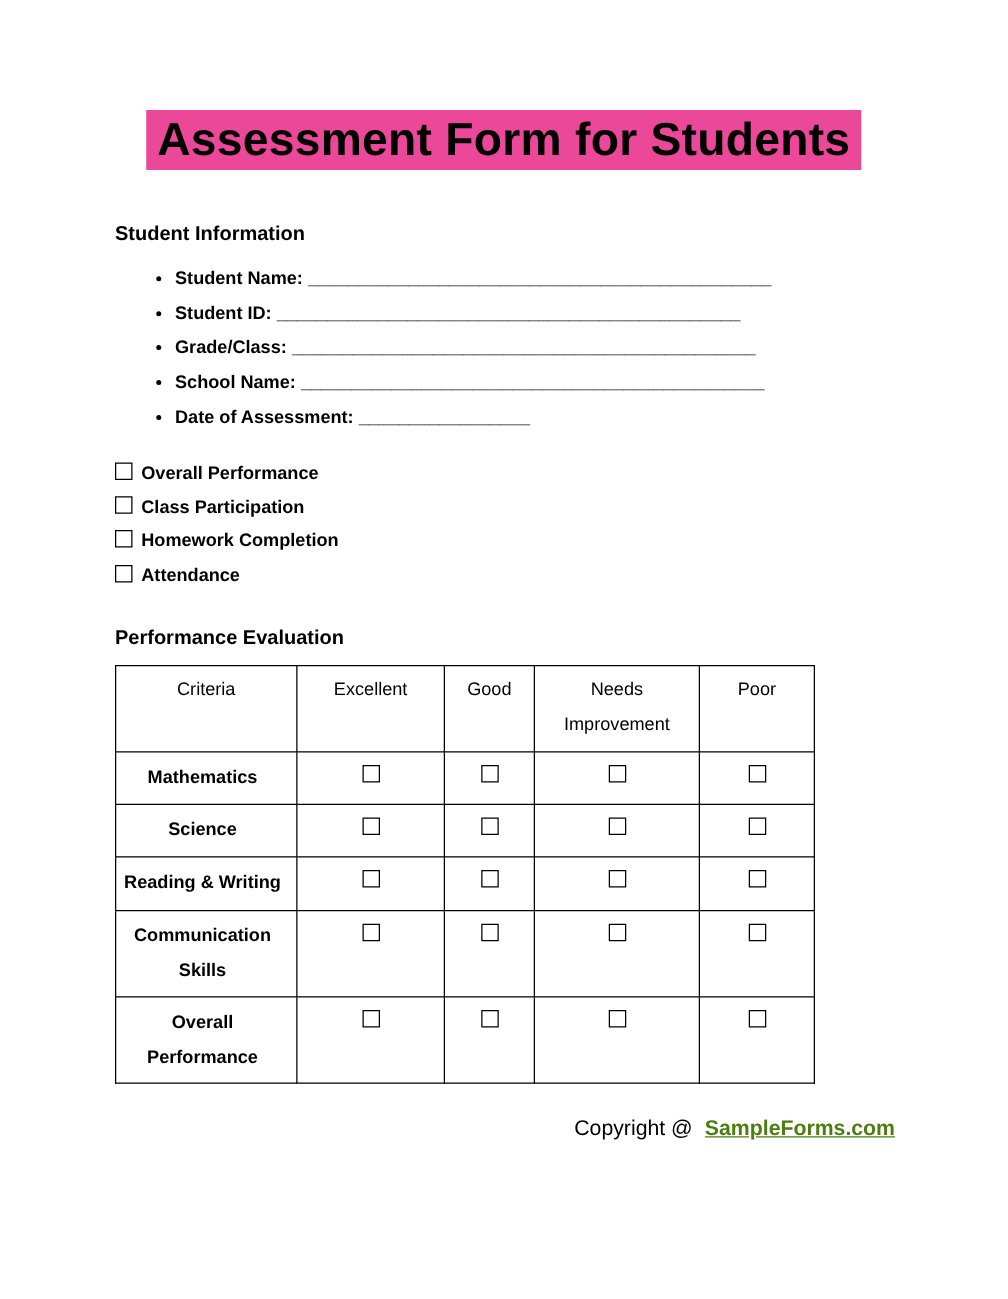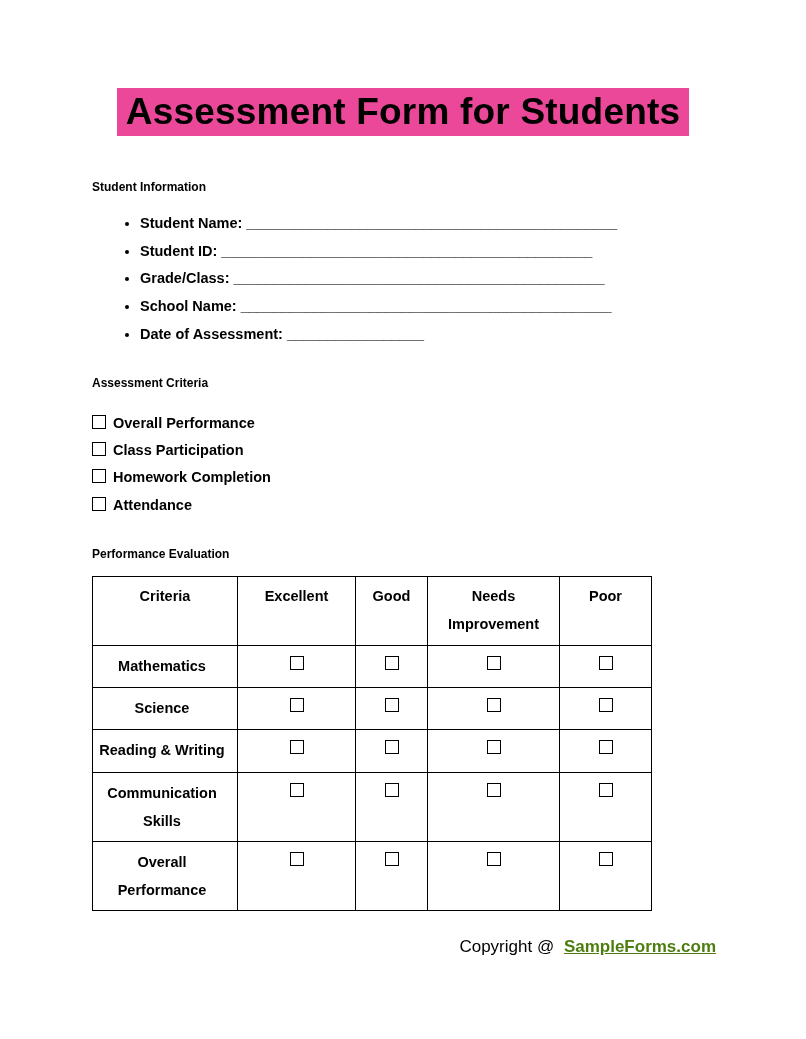--- a/index.html
+++ b/index.html
@@ -23,21 +23,21 @@
     font-weight: bold;
     line-height: 48px;
     padding: 0 9px;
     letter-spacing: 0.2px;
   }
   .content {
     padding-left: 92px;
     padding-right: 90px;
   }
   .section-heading {
-    font-size: 12px;
+    font-size: 16px;
     font-weight: bold;
     line-height: 19px;
   }
   .sec-student { margin-top: 42px; }
   .sec-criteria { margin-top: 25px; }
   .sec-perf { margin-top: 26px; }
 
   ul.fields {
     list-style: disc;
     margin: 13px 0 0 0;
@@ -79,21 +79,21 @@
   table.eval th, table.eval td {
     border: 1.5px solid #000;
     font-size: 14.5px;
     font-weight: bold;
     vertical-align: top;
   }
   table.eval th {
     text-align: center;
     line-height: 27.5px;
     padding: 6px 4px 0 4px;
-    font-weight: bold;
+    font-weight: normal;
   }
   table.eval tr.hdr { height: 69px; }
   table.eval td.rowlabel {
     text-align: center;
     padding: 7px 12px 0 6px;
     line-height: 27.5px;
   }
   table.eval td.ratecell {
     text-align: center;
     padding-top: 10px;
@@ -129,21 +129,20 @@
     <div class="section-heading sec-student">Student Information</div>
 
     <ul class="fields">
         <li><span>Student Name:</span> <span class="fill">______________________________________________</span></li>
         <li><span>Student ID:</span> <span class="fill">______________________________________________</span></li>
         <li><span>Grade/Class:</span> <span class="fill">______________________________________________</span></li>
         <li><span>School Name:</span> <span class="fill">______________________________________________</span></li>
         <li><span>Date of Assessment:</span> <span class="fill">_________________</span></li>
       </ul>
 
-    <div class="section-heading sec-criteria">Assessment Criteria</div>
 
     <div class="criteria-list">
         <div class="criteria-item"><span class="cb"></span><span>Overall Performance</span></div>
         <div class="criteria-item"><span class="cb"></span><span>Class Participation</span></div>
         <div class="criteria-item"><span class="cb"></span><span>Homework Completion</span></div>
         <div class="criteria-item"><span class="cb"></span><span>Attendance</span></div>
       </div>
 
     <div class="section-heading sec-perf">Performance Evaluation</div>
 

